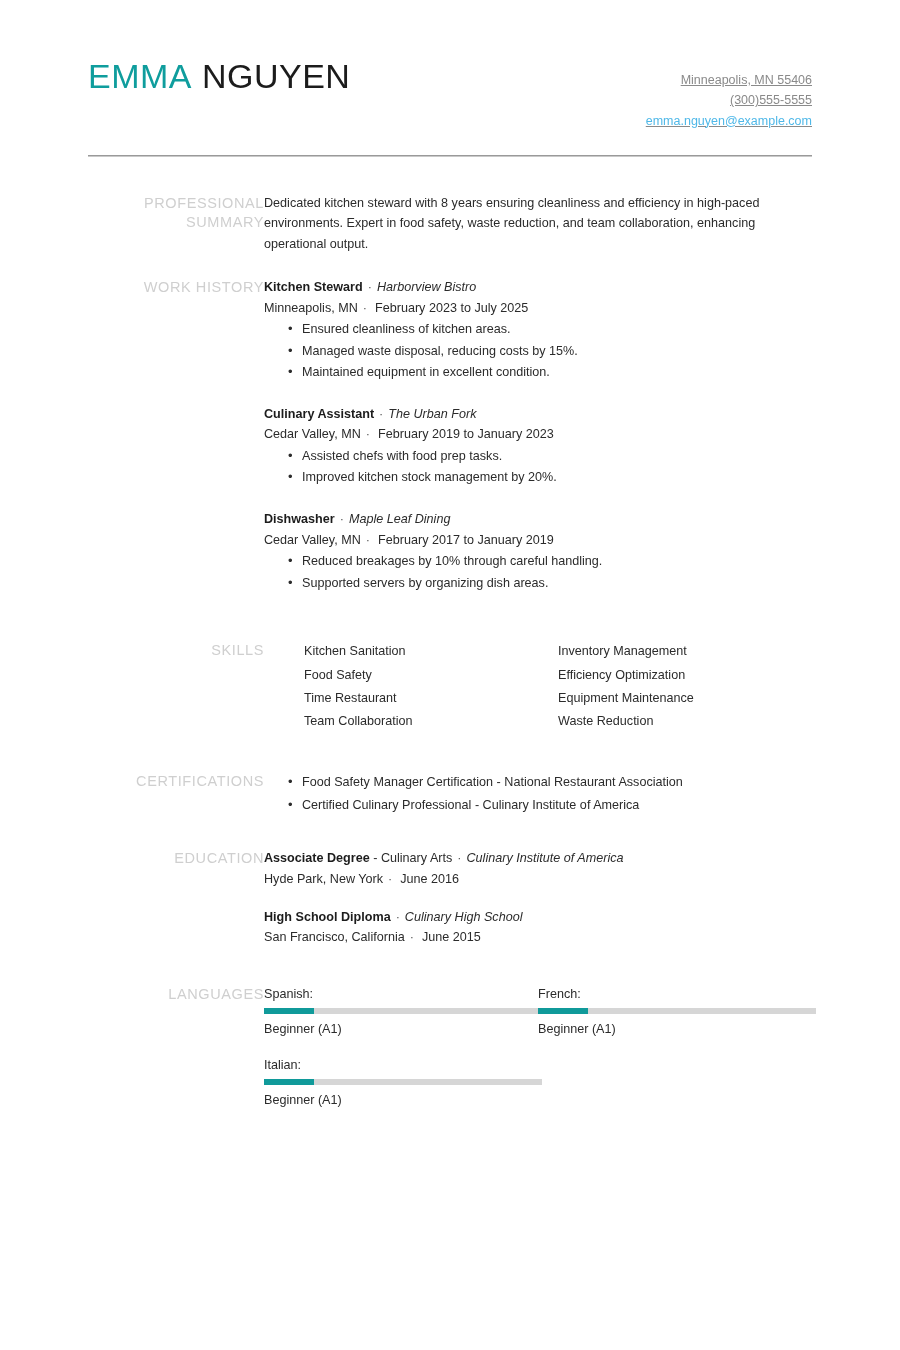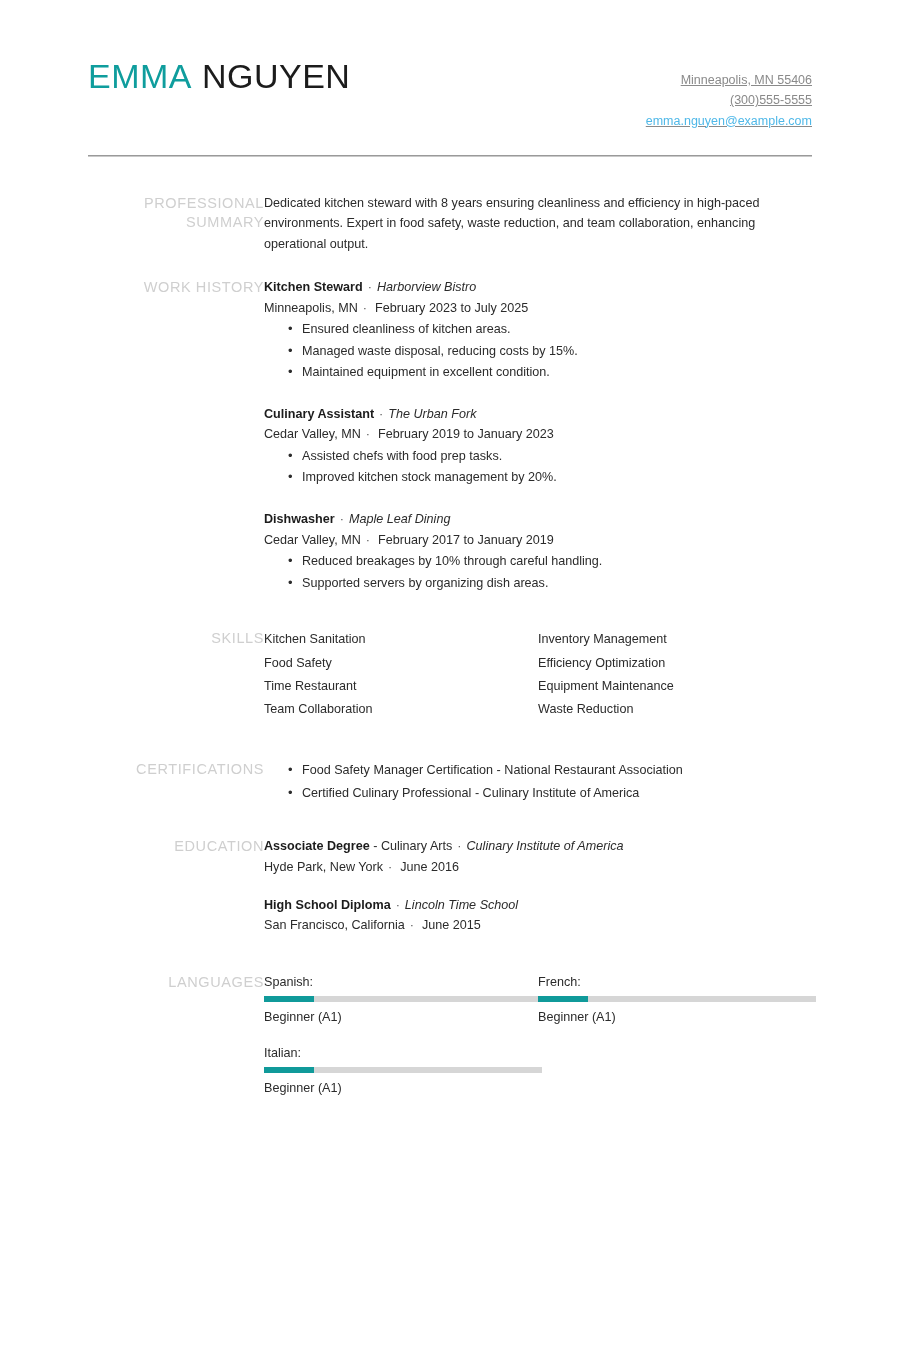--- a/index.html
+++ b/index.html
@@ -81,21 +81,21 @@
   }
   .section-body {
     flex: 1 1 auto;
     font-size: 12.6px;
     line-height: 1.62;
     color: #2b2b2b;
   }
 
   #section-summary { margin-top: 36px; }
   #section-work    { margin-top: 23px; }
-  #section-skills  { margin-top: 34px; }
+  #section-skills  { margin-top: 46px; gap: 40px; }
   #section-certs   { margin-top: 38px; }
   #section-edu     { margin-top: 32px; }
   #section-langs   { margin-top: 36px; }
 
   .summary-text {
     margin: 0;
     line-height: 1.63;
   }
 
   
@@ -273,21 +273,21 @@
   </div>
 
   <div class="section" id="section-edu">
     <div class="section-label">EDUCATION</div>
     <div class="section-body" id="edu-body">
         <div class="edu-entry">
           <div><span class="edu-degree">Associate Degree</span><span class="edu-field"> - Culinary Arts</span><span class="sep">·</span><span class="edu-school">Culinary Institute of America</span></div>
           <div><span>Hyde Park, New York</span><span class="job-sep2">·</span><span>June 2016</span></div>
         </div>
         <div class="edu-entry">
-          <div><span class="edu-degree">High School Diploma</span><span class="sep">·</span><span class="edu-school">Lincoln Time School</span></div>
+          <div><span class="edu-degree">High School Diploma</span><span class="sep">·</span><span class="edu-school">Culinary High School</span></div>
           <div><span>San Francisco, California</span><span class="job-sep2">·</span><span>June 2015</span></div>
         </div>
       </div>
   </div>
 
   <div class="section" id="section-langs">
     <div class="section-label">LANGUAGES</div>
     <div class="section-body">
       <div class="lang-grid" id="lang-grid">
           <div class="lang-item">

